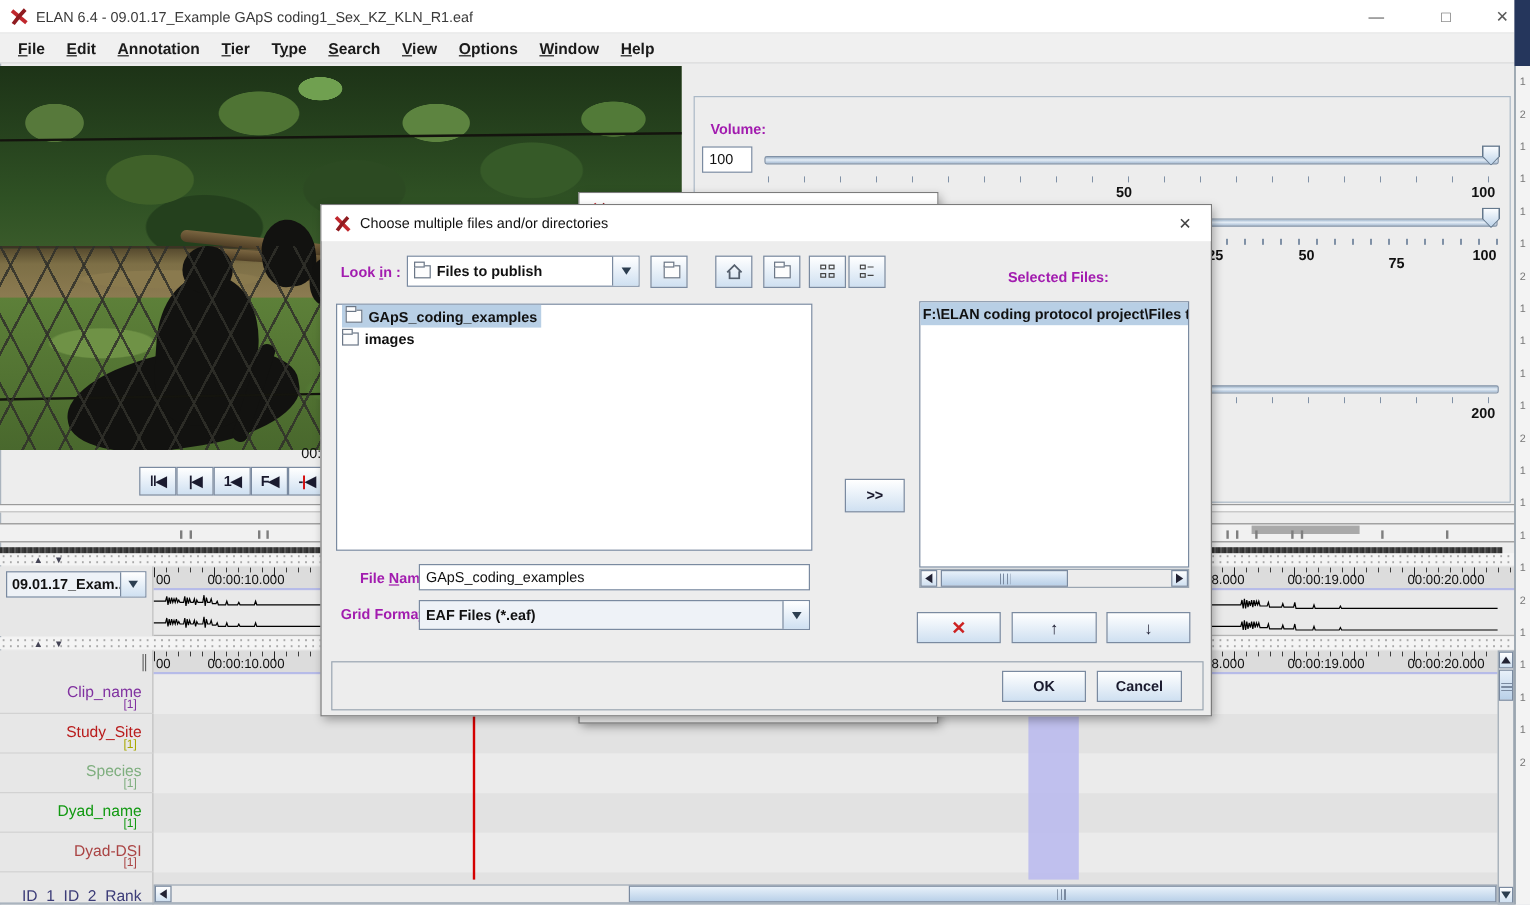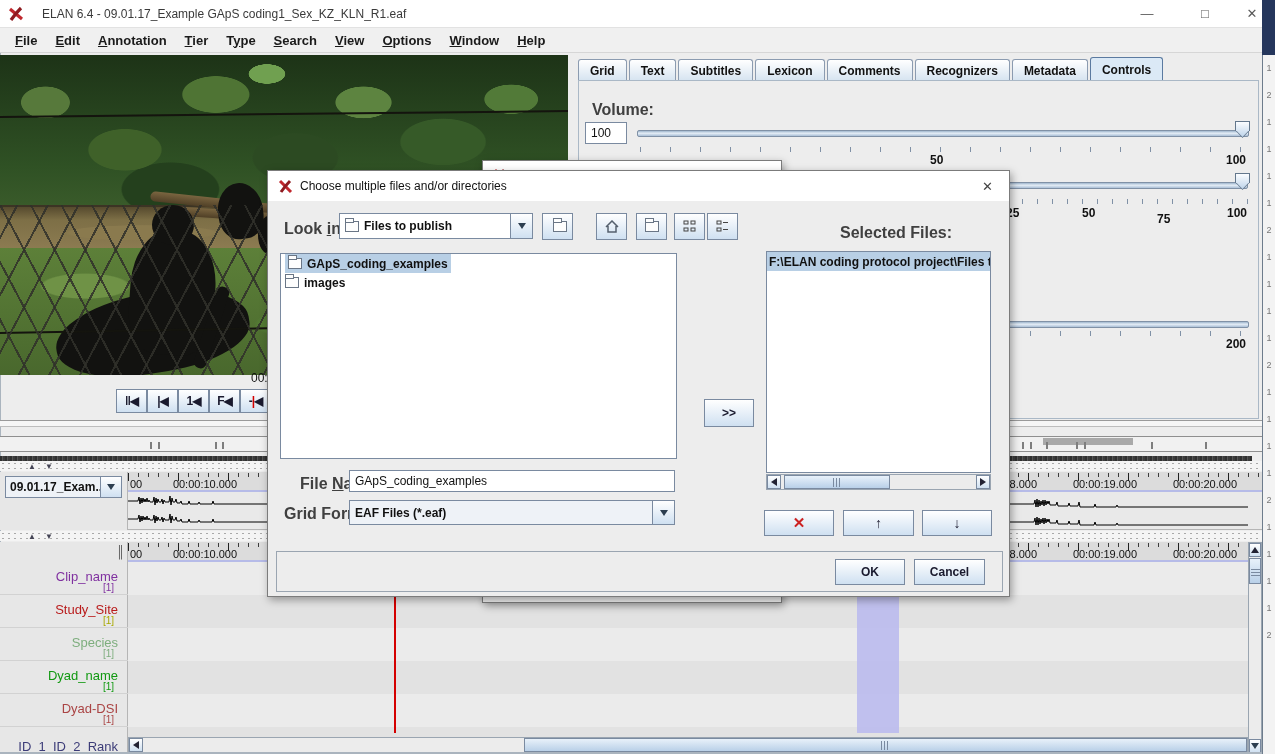--- a/index.html
+++ b/index.html
@@ -109,21 +109,21 @@
   .grip { background:repeating-linear-gradient(90deg,#7a8aa0 0 1px,transparent 1px 3px); width:9px; height:9px; }
   .gripv { background:repeating-linear-gradient(0deg,#7a8aa0 0 1px,transparent 1px 3px); width:9px; height:9px; }
   .sb-arrow { display:flex; align-items:center; justify-content:center; font-size:8px; color:#223;
               background:linear-gradient(#fff,#cfe0f1); border:1px solid #7a8aa0; }
 
   
   .dlg { background:#ededed; border:1px solid #7b7b7b; box-shadow:2px 3px 8px rgba(0,0,0,.35); }
   .dlg-title { height:30px; background:#fff; display:flex; align-items:center; padding:0 10px; }
   .dlg-title .dtext { font-size:12px; color:#111; margin-left:7px; flex:1; }
   .dlg-close { font-size:13px; color:#444; padding:0 6px; }
-  .lbl { font-size:16px; font-weight:bold; color:#404040; }
+  .lbl { font-size:12px; font-weight:bold; color:#a21caf; }
   .list { background:#fff; border:1px solid #7a8aa0; }
   .lrow { height:19px; display:flex; align-items:center; padding-left:4px; font-size:12px; font-weight:bold; color:#111; }
   .hl { background:#b8cfe5; }
   .combo { background:#fff; border:1px solid #7a8aa0; display:flex; align-items:center; font-size:12px; font-weight:bold; color:#111; }
   .combo .arrbtn { margin-left:auto; width:22px; height:100%; background:linear-gradient(#fff,#cfe0f1);
                    border-left:1px solid #7a8aa0; display:flex; align-items:center; justify-content:center; }
   .tri-d { width:0; height:0; border-left:4px solid transparent; border-right:4px solid transparent; border-top:6px solid #2c3e50; }
   .tri-l { width:0; height:0; border-top:4px solid transparent; border-bottom:4px solid transparent; border-right:6px solid #223; }
   .tri-r { width:0; height:0; border-top:4px solid transparent; border-bottom:4px solid transparent; border-left:6px solid #223; }
   .tri-u { width:0; height:0; border-left:4px solid transparent; border-right:4px solid transparent; border-bottom:6px solid #223; }
@@ -136,21 +136,21 @@
 </head>
 <body>
 
 <div id="app">
 
   <div class="abs titlebar">
     <svg class="abs" style="left:8px;top:6px" width="16" height="16">
       <path d="M2 3 Q8 8 14 13" stroke="#c0272d" stroke-width="3.2" fill="none"></path>
       <path d="M13 2 Q8 7 3 14" stroke="#8f1b20" stroke-width="3.2" fill="none"></path>
     </svg>
-    <span class="ttext" style="margin-left:42px">ELAN 6.4 - 09.01.17_Example GApS coding1_Sex_KZ_KLN_R1.eaf</span>
+    <span class="ttext" style="margin-left:30px">ELAN 6.4 - 09.01.17_Example GApS coding1_Sex_KZ_KLN_R1.eaf</span>
     <span class="wbtn abs" style="left:1140px">—</span>
     <span class="wbtn abs" style="left:1198px">□</span>
     <span class="wbtn abs" style="left:1245px">✕</span>
   </div>
 
   <div class="abs menubar">
     <span class="mi"><span></span><u>F</u><span>ile</span></span>
     <span class="mi"><span></span><u>E</u><span>dit</span></span>
     <span class="mi"><span></span><u>A</u><span>nnotation</span></span>
     <span class="mi"><span></span><u>T</u><span>ier</span></span>
@@ -186,30 +186,20 @@
   <div class="abs btn-metal mbtn" style="left:116px;top:389px">‖◀</div>
   <div class="abs btn-metal mbtn" style="left:147px;top:389px">|◀</div>
   <div class="abs btn-metal mbtn" style="left:178px;top:389px">1◀</div>
   <div class="abs btn-metal mbtn" style="left:209px;top:389px">F◀</div>
   <div class="abs btn-metal mbtn" style="left:240px;top:389px">
     <span>-</span>
       <span style="color:#d40000">|</span>
       <span>◀</span>
   </div>
 
-  <div class="abs tabs">
-    <div class="tab">Grid</div>
-    <div class="tab">Text</div>
-    <div class="tab">Subtitles</div>
-    <div class="tab">Lexicon</div>
-    <div class="tab">Comments</div>
-    <div class="tab">Recognizers</div>
-    <div class="tab">Metadata</div>
-    <div class="tab active">Controls</div>
-  </div>
 
   <div class="abs cpanel"></div>
   <span class="abs lbl" style="left:592px;top:101px">Volume:</span>
   <div class="abs field" style="left:585px;top:122px;width:42px;height:22px">100</div>
   <div class="abs slider-track" style="left:637px;top:130px;width:612px"></div>
   <div class="abs thumb" style="left:1235px;top:121px"></div>
   <div class="abs ticks10" style="left:640px;top:147px;width:612px"></div>
   <span class="abs slbl" style="left:930px;top:153px">50</span>
   <span class="abs slbl" style="left:1226px;top:153px">100</span>
 

